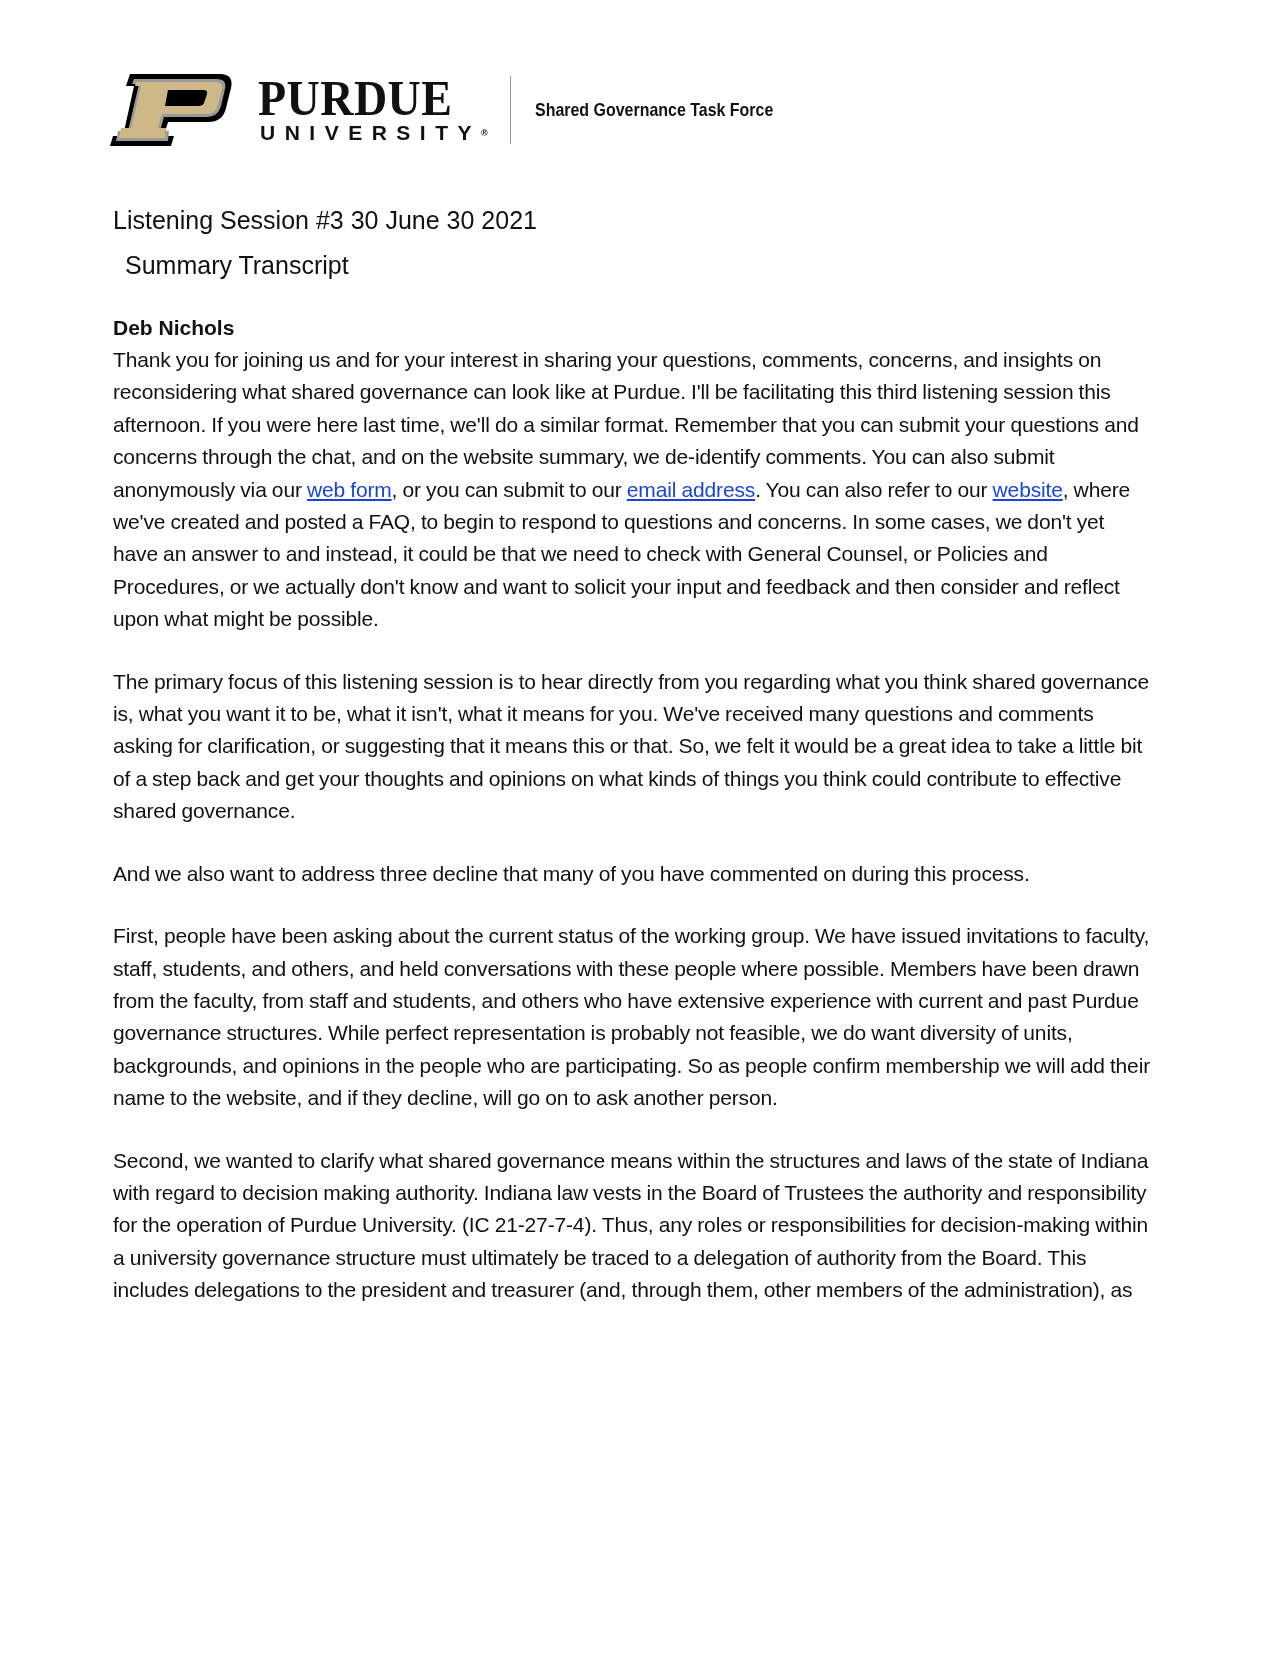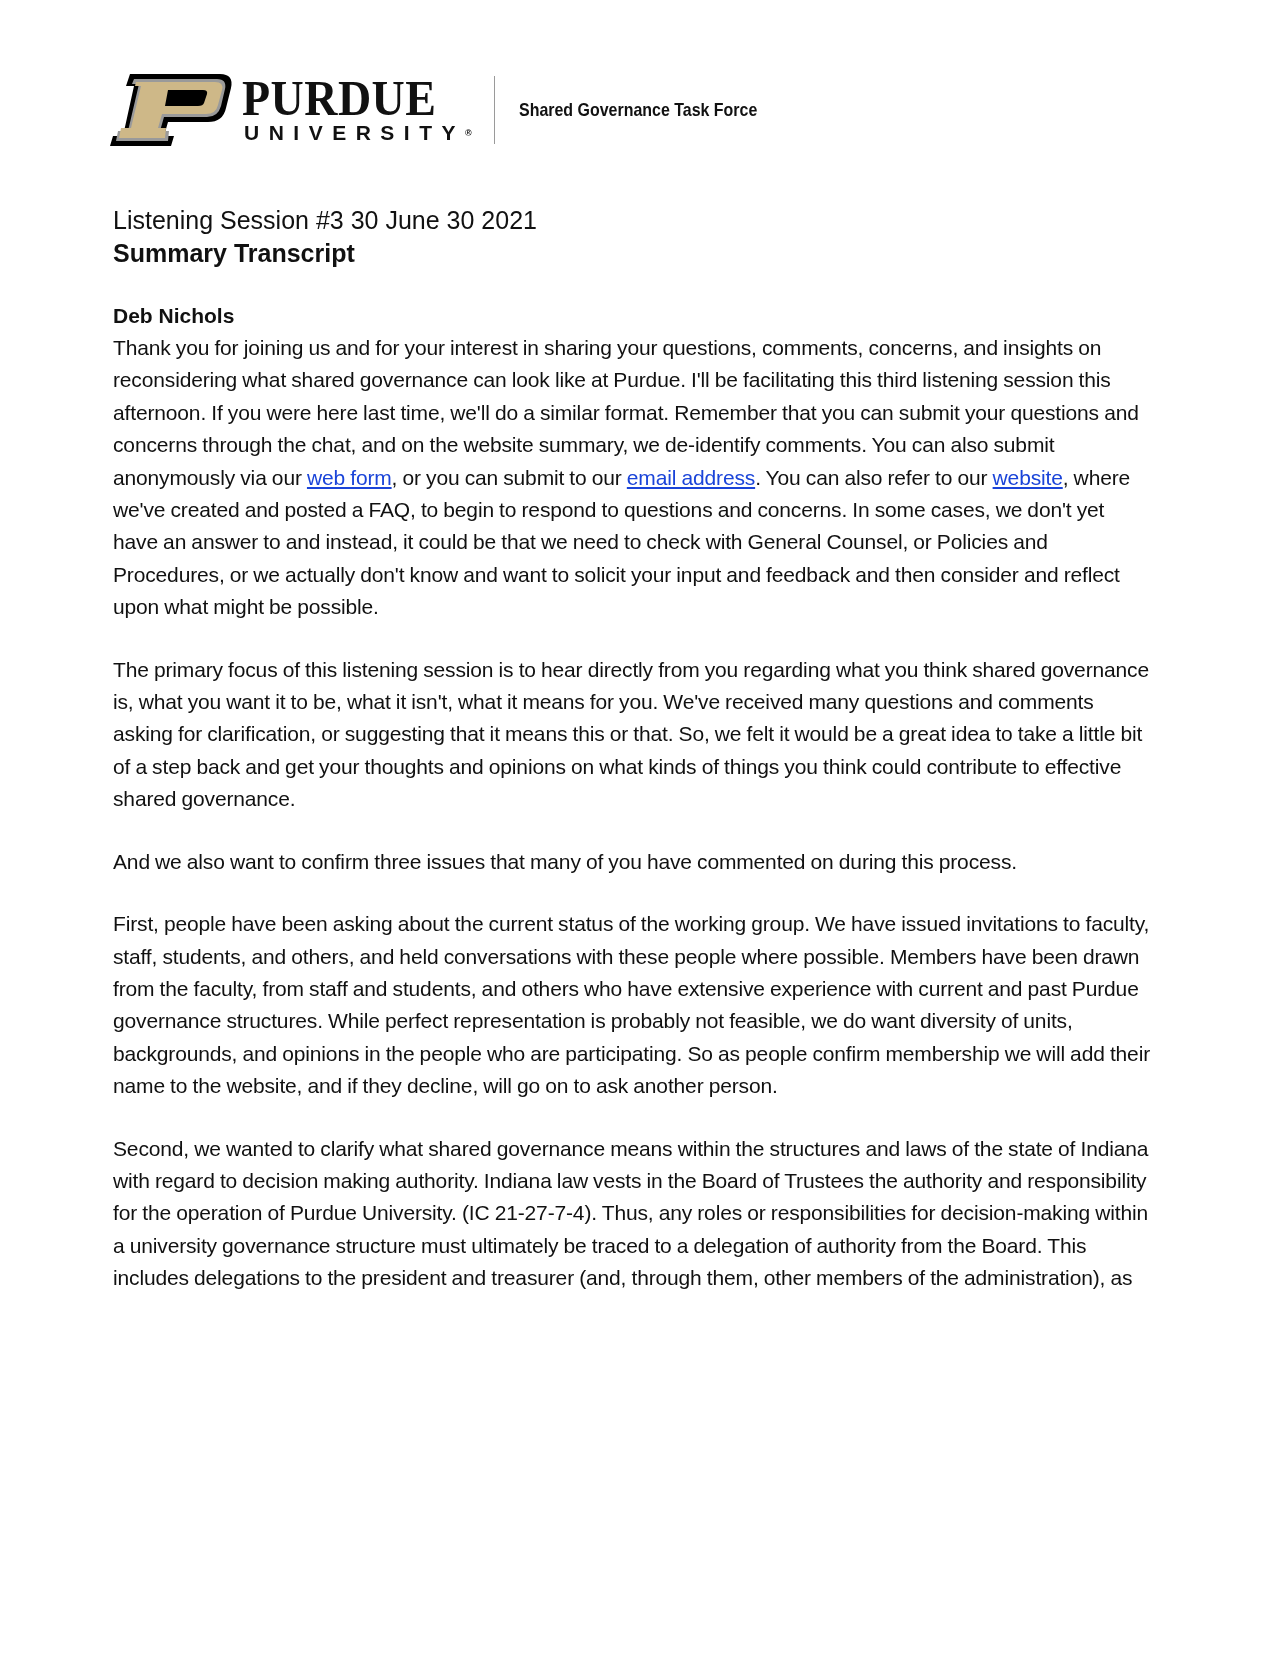--- a/index.html
+++ b/index.html
@@ -3,40 +3,40 @@
   <meta charset="utf-8">
   <style>
     html, body { margin: 0; padding: 0; background: #ffffff; }
     body {
       width: 1280px; height: 1656px; position: relative; overflow: hidden;
       font-family: "Liberation Sans", "DejaVu Sans", sans-serif;
       color: #111111;
     }
     .header { position: absolute; left: 108px; top: 70px; height: 80px; display: flex; align-items: center; }
     .logo-p { width: 126px; height: 76px; }
-    .wordmark { margin-left: 8px; display: flex; flex-direction: column; justify-content: center; }
+    .wordmark { margin-left: 24px; display: flex; flex-direction: column; justify-content: center; }
     .wm-purdue {
       font-family: "Liberation Serif", "DejaVu Serif", serif; font-weight: bold;
       font-size: 50px; line-height: 46px; letter-spacing: 0.5px; color: #111;
       transform: scaleX(0.92); transform-origin: left center;
     }
     .wm-university {
       font-family: Liberation Sans, sans-serif; font-weight: bold;
       font-size: 21px; line-height: 24px; letter-spacing: 9.5px; color: #111; margin-left: 2px;
     }
     .wm-reg { font-size: 9px; letter-spacing: 0; vertical-align: bottom; }
     .header-divider { width: 1.5px; height: 68px; background: #9a9a9a; margin-left: 22px; }
     .header-subtitle {
       margin-left: 24px; font-weight: bold; font-size: 19px; color: #111;
       transform: scaleX(0.84); transform-origin: left center; white-space: nowrap;
     }
 
     .content { position: absolute; left: 113px; top: 204px; width: 1040px; }
     .doc-title { font-weight: normal; font-size: 25px; line-height: 32px; margin: 0; }
-    .doc-subtitle { font-size: 25px; line-height: 34px; margin: 0; font-weight: bold; }
+    .doc-subtitle { font-size: 25px; line-height: 34px; margin: 12px; font-weight: normal; }
     .speaker { font-weight: bold; font-size: 21px; line-height: 32px; margin-top: 30px; }
     p.para {
       margin: 0 0 30px 0; font-size: 21px; line-height: 32.4px;
       letter-spacing: -0.15px; word-spacing: -0.5px;
     }
     p.first { margin-top: 0; }
     a.link { color: #1a44d9; text-decoration: underline; }
     b { font-weight: normal; }
   </style>
 </head>
@@ -59,18 +59,18 @@
 
 <div class="content">
   <h1 class="doc-title">Listening Session #3 30 June 30 2021</h1>
   <h2 class="doc-subtitle">Summary Transcript</h2>
   <div class="speaker">Deb Nichols</div>
 
   <p class="para first"><span>Thank you for joining us and for your interest in sharing your questions, comments, concerns, and insights on reconsidering what shared governance can look like at Purdue. I'll be facilitating this third listening session this afternoon. If you were here last time, we'll do a similar format. Remember that you can submit your questions and concerns through the chat, and on the website summary, we de-identify comments. You can also submit anonymously via our </span><a class="link">web form</a><span>, or you can submit to our </span><a class="link">email address</a><span>. You can also refer to our </span><a class="link">website</a><span>, where we've created and posted a FAQ, to begin to respond to questions and concerns. In some cases, we don't yet have an answer to and instead, it could be that we need to check with General Counsel, or Policies and Procedures, or we actually don't know and want to solicit your input and feedback and then consider and reflect upon what might be possible.</span></p>
 
   <p class="para"><span>The </span><b>primary focus of this listening session</b><span> is to hear directly from you regarding what you think shared governance is, what you want it to be, what it isn't, what it means for you. We've received many questions and comments asking for clarification, or suggesting that it means this or that. So, we felt it would be a great idea to take a little bit of a step back and get your thoughts and opinions on what kinds of things you think could contribute to effective shared governance.</span></p>
 
-  <p class="para">And we also want to confirm three issues that many of you have commented on during this process.</p>
+  <p class="para">And we also want to address three decline that many of you have commented on during this process.</p>
 
   <p class="para">First, people have been asking about the current status of the working group. We have issued invitations to faculty, staff, students, and others, and held conversations with these people where possible. Members have been drawn from the faculty, from staff and students, and others who have extensive experience with current and past Purdue governance structures. While perfect representation is probably not feasible, we do want diversity of units, backgrounds, and opinions in the people who are participating. So as people confirm membership we will add their name to the website, and if they decline, will go on to ask another person.</p>
 
   <p class="para">Second, we wanted to clarify what shared governance means within the structures and laws of the state of Indiana with regard to decision making authority. Indiana law vests in the Board of Trustees the authority and responsibility for the operation of Purdue University. (IC 21-27-7-4). Thus, any roles or responsibilities for decision-making within a university governance structure must ultimately be traced to a delegation of authority from the Board. This includes delegations to the president and treasurer (and, through them, other members of the administration), as</p>
 </div>
 
 </body></html>

